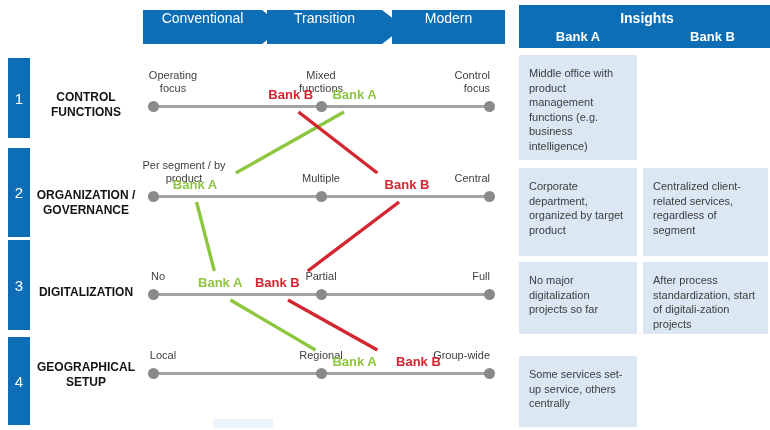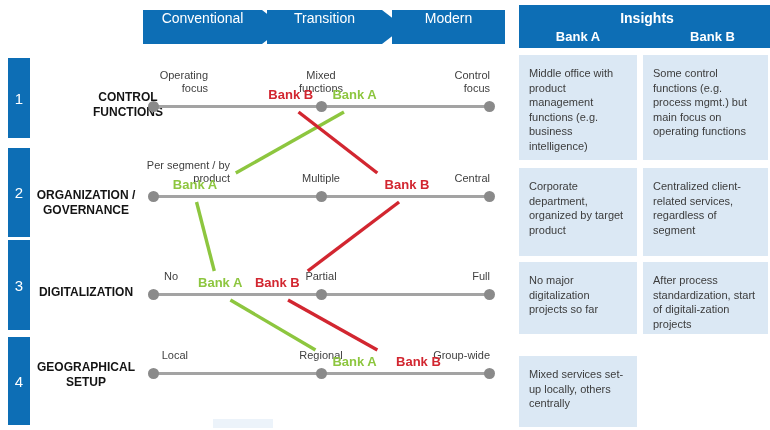--- a/index.html
+++ b/index.html
@@ -22,26 +22,26 @@
   .ins-col-head{position:absolute;top:24px;font-weight:bold;font-size:13px;text-align:center;}
   #ins-head-a{left:0;width:118px;}
   #ins-head-b{right:0;width:125px;}
   
   .num-bar{position:absolute;left:8px;width:22px;background:#0d6eb5;color:#fff;
     display:flex;align-items:center;justify-content:center;font-size:15px;}
   #bar-0{top:58px;height:80px;} #bar-1{top:148px;height:89px;}
   #bar-2{top:240px;height:90px;} #bar-3{top:337px;height:88px;}
   .cat-label{position:absolute;left:30px;width:112px;text-align:center;font-weight:bold;
     font-size:12px;line-height:15px;color:#141414;}
-  #cat-0{top:90px;padding-left:42px;} #cat-1{top:188px;} #cat-2{top:285px;} #cat-3{top:360px;}
+  #cat-0{top:90px;} #cat-1{top:188px;} #cat-2{top:285px;} #cat-3{top:360px;}
   
   .scale-line{position:absolute;left:153px;width:336px;height:3px;background:#a3a3a3;}
   .dot{position:absolute;width:11px;height:11px;border-radius:50%;background:#8a8a8a;}
   .scale-label{position:absolute;font-size:11px;line-height:13px;color:#3f3f3f;}
-  .sl-left{left:138px;text-align:right;}
+  .sl-left{left:138px;text-align:center;}
   .sl-mid{left:321px;transform:translateX(-50%);text-align:center;}
   .sl-right{right:280px;text-align:right;}
   .bank-label{position:absolute;transform:translateX(-50%);font-weight:bold;font-size:13px;white-space:nowrap;}
   
   #profile-lines{position:absolute;left:0;top:0;width:770px;height:430px;pointer-events:none;}
   
   .cell{position:absolute;background:#dbe8f4;color:#3c3c3c;font-size:11px;line-height:14.5px;
     padding:11px 9px 16px 10px;box-sizing:border-box;}
   .col-a{left:519px;width:118px;} .col-b{left:643px;width:125px;}
   .r0{top:55px;height:105px;} .r1{top:168px;height:88px;}
@@ -126,21 +126,20 @@
   <svg id="profile-lines">
       <line x1="343.96000000000004" y1="112" x2="235.7866666666667" y2="173" stroke="#8dc63f" stroke-width="3.4"></line>
       <line x1="196.54285714285714" y1="202" x2="214.28571428571428" y2="271" stroke="#8dc63f" stroke-width="3.4"></line>
       <line x1="230.40759493670885" y1="300" x2="315.47088607594935" y2="350" stroke="#8dc63f" stroke-width="3.4"></line>
       <line x1="298.5104" y1="112" x2="377.3061333333333" y2="173" stroke="#d22630" stroke-width="3.4"></line>
       <line x1="399.0754285714285" y1="202" x2="307.75885714285715" y2="271" stroke="#d22630" stroke-width="3.4"></line>
       <line x1="288.0379746835443" y1="300" x2="377.3544303797468" y2="350" stroke="#d22630" stroke-width="3.4"></line>
     </svg>
 
   <div class="cell col-a r0">Middle office with product management functions (e.g. business intelligence)</div>
-  <div class="cell col-b r0">Some control functions (e.g. process mgmt.) but main focus on operating functions</div>
   <div class="cell col-a r1">Corporate department, organized by target product</div>
   <div class="cell col-b r1">Centralized client-related services, regardless of segment</div>
   <div class="cell col-a r2">No major digitalization projects so far</div>
   <div class="cell col-b r2">After process standardization, start of digitali-zation projects</div>
-  <div class="cell col-a r3">Mixed services set-up locally, others centrally</div>
+  <div class="cell col-a r3">Some services set-up service, others centrally</div>
 
   <div id="legend-remnant"></div>
 </div>
 
 </body></html>

